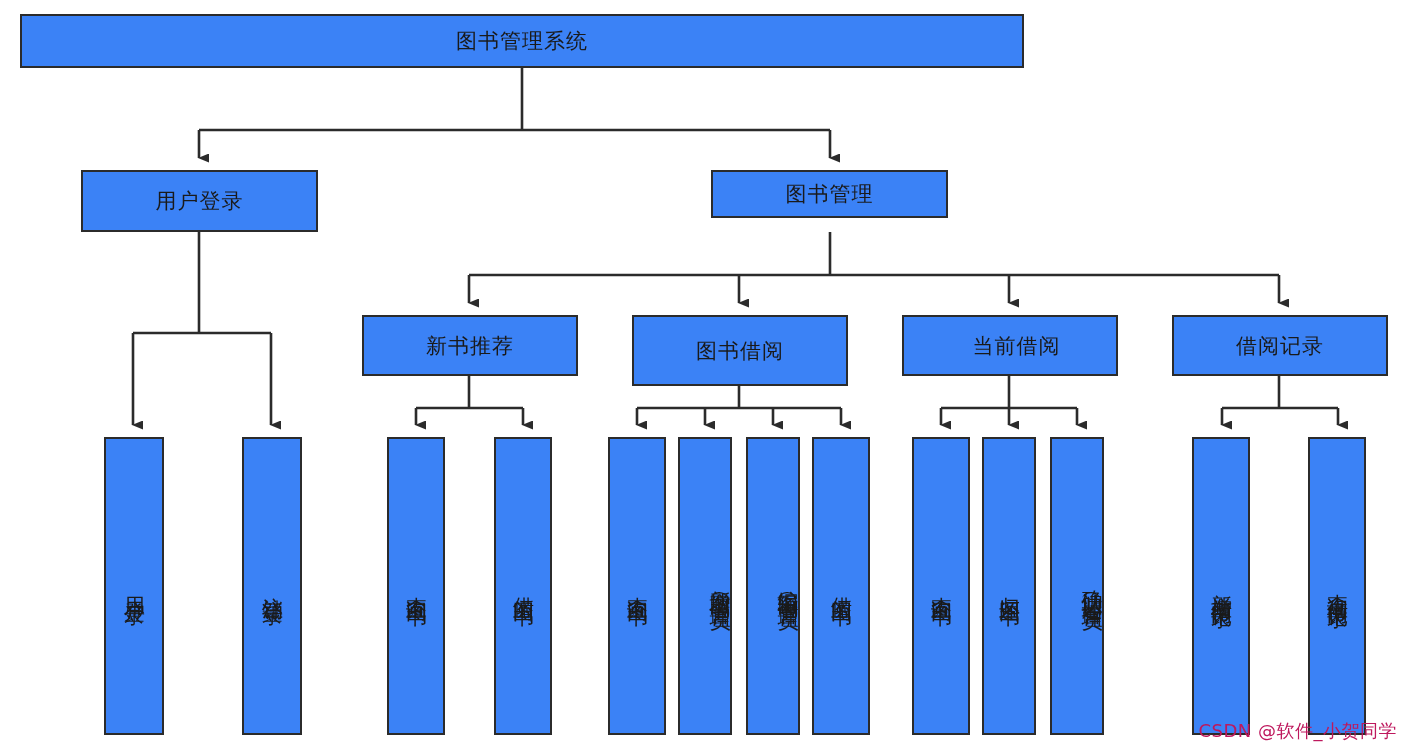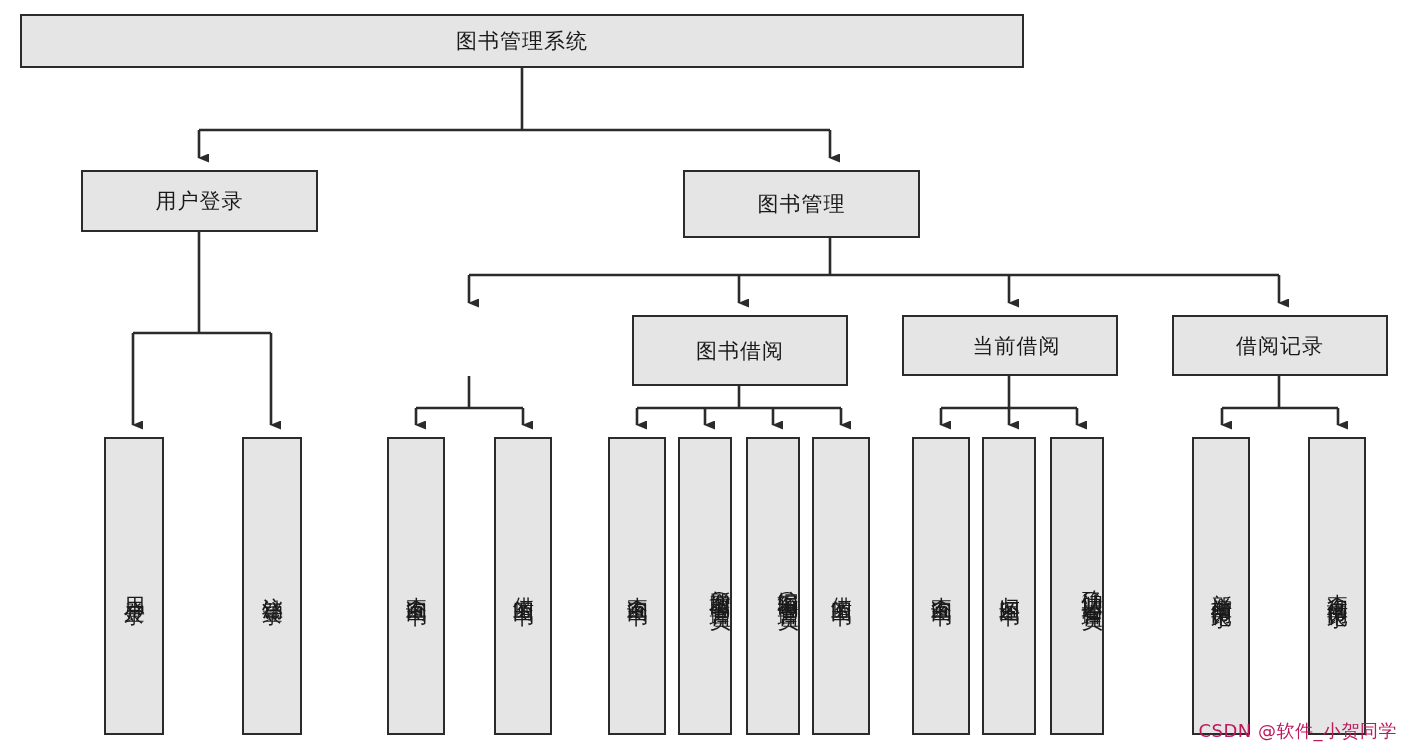--- a/index.html
+++ b/index.html
@@ -24,21 +24,21 @@
     left: 0;
     top: 0;
     width: 1405px;
     height: 747px;
     pointer-events: none;
   }
   .node {
     position: absolute;
     box-sizing: border-box;
     border: 2.5px solid #2b2b2b;
-    background: #e5e5e5;
+    background: #3b82f6;
     display: flex;
     align-items: center;
     justify-content: center;
     color: #1a1a1a;
     text-align: right;
   }
   .node.horiz {
     font-size: 21px;
     letter-spacing: 1px;
   }
@@ -124,24 +124,27 @@
     </g>
   </svg>
 
   <div class="node horiz" style="left:20px; top:14px; width:1004px; height:54px;">
     <span class="node-label">图书管理系统</span>
   </div>
 
   <div class="node horiz" style="left:81px; top:170px; width:237px; height:62px;">
     <span class="node-label">用户登录</span>
   </div>
-  <div class="node horiz" style="left:683px; top:170px; width:237px; height:68px;">
+  <div class="node horiz" style="left:711px; top:170px; width:237px; height:48px;">
     <span class="node-label">图书管理</span>
   </div>
 
+  <div class="node horiz" style="left:362px; top:315px; width:216px; height:61px;">
+    <span class="node-label">新书推荐</span>
+  </div>
   <div class="node horiz" style="left:632px; top:315px; width:216px; height:71px;">
     <span class="node-label">图书借阅</span>
   </div>
   <div class="node horiz" style="left:902px; top:315px; width:216px; height:61px;padding-left:13px;">
     <span class="node-label">当前借阅</span>
   </div>
   <div class="node horiz" style="left:1172px; top:315px; width:216px; height:61px;">
     <span class="node-label">借阅记录</span>
   </div>
 

